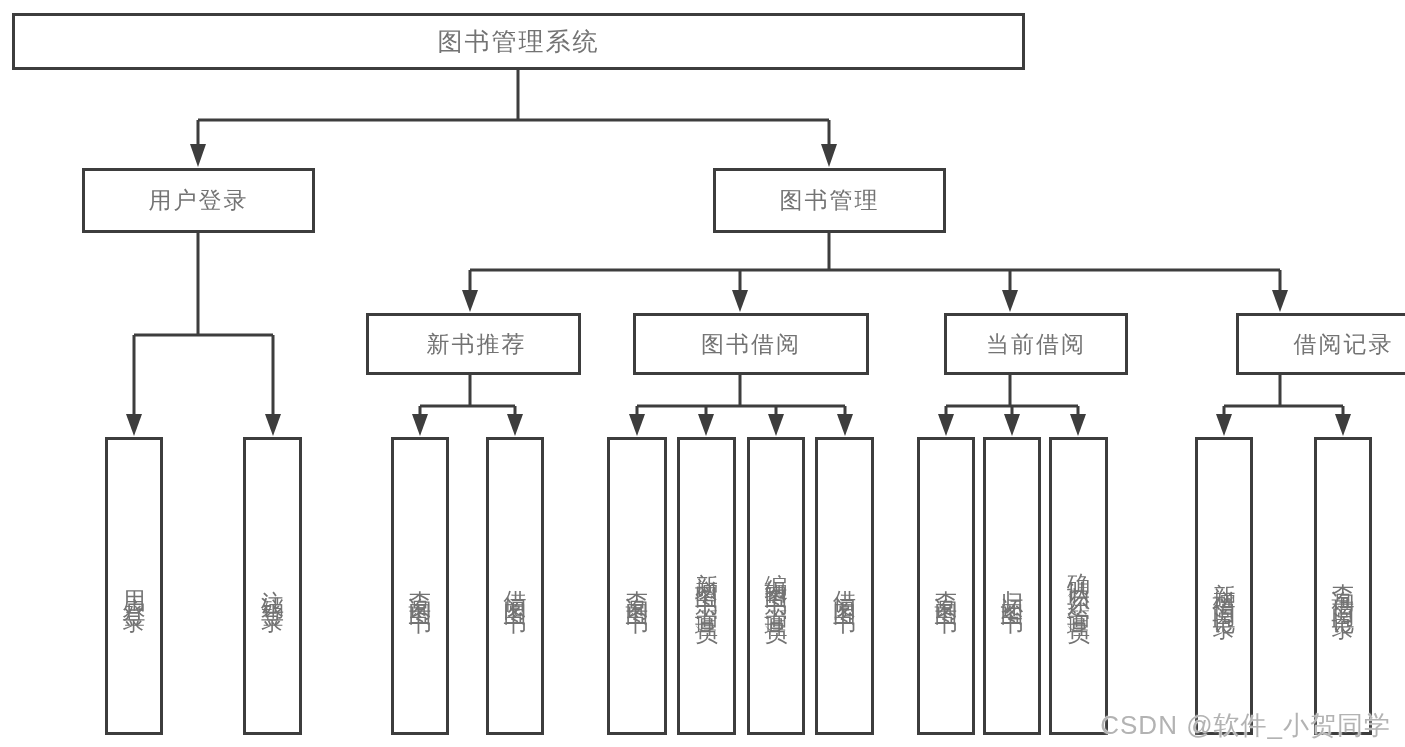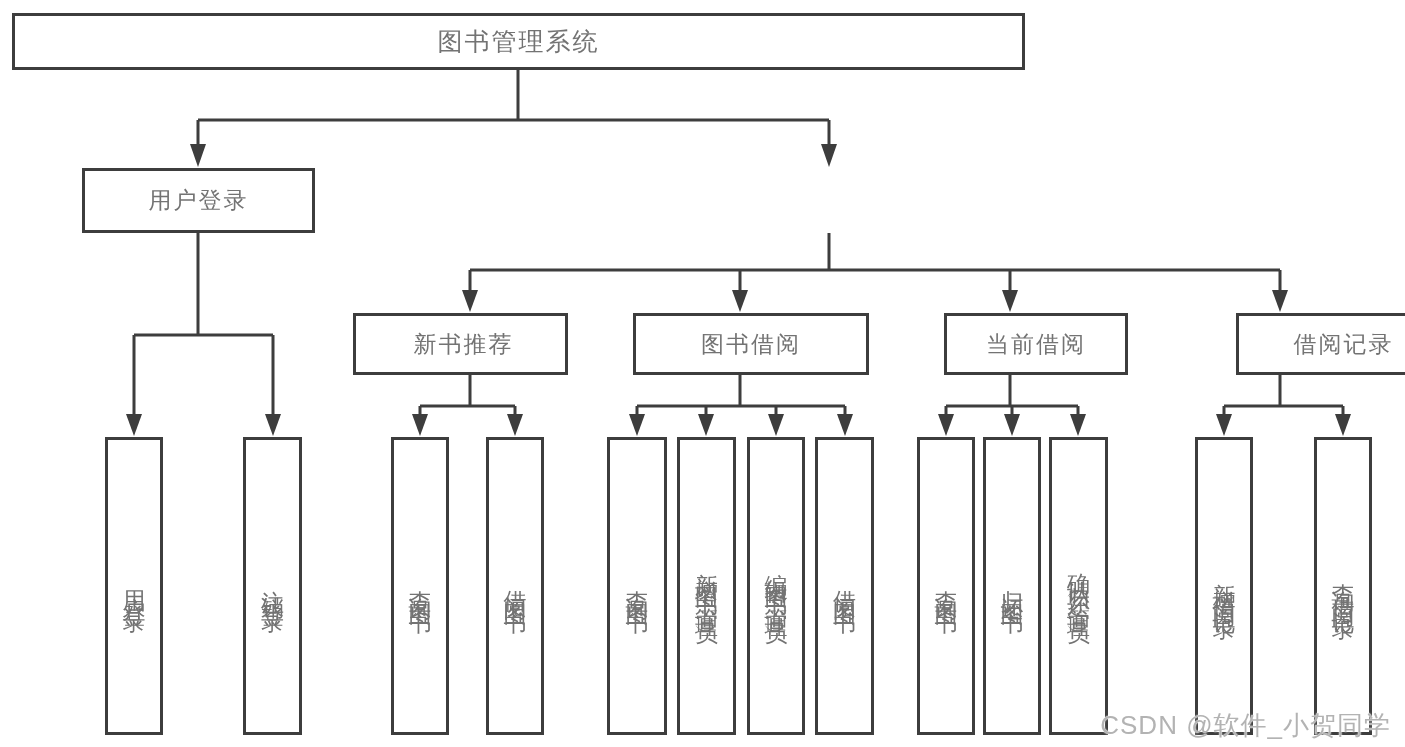--- a/index.html
+++ b/index.html
@@ -108,22 +108,25 @@
     <polygon points="1335,414 1351,414 1343,436"></polygon>
   </svg>
 
   <div class="node hbox root-box" style="left:12px; top:13px; width:1013px; height:57px;">
     <span>图书管理系统</span>
   </div>
 
   <div class="node hbox" style="left:82px; top:168px; width:233px; height:65px;">
     <span>用户登录</span>
   </div>
+  <div class="node hbox" style="left:713px; top:168px; width:233px; height:65px;">
+    <span>图书管理</span>
+  </div>
 
-  <div class="node hbox" style="left:353px; top:313px; width:215px; height:62px;padding-left:6px;">
+  <div class="node hbox" style="left:366px; top:313px; width:215px; height:62px;padding-left:6px;">
     <span>新书推荐</span>
   </div>
   <div class="node hbox" style="left:633px; top:313px; width:236px; height:62px;">
     <span>图书借阅</span>
   </div>
   <div class="node hbox" style="left:944px; top:313px; width:184px; height:62px;">
     <span>当前借阅</span>
   </div>
   <div class="node hbox" style="left:1236px; top:313px; width:215px; height:62px;">
     <span>借阅记录</span>

